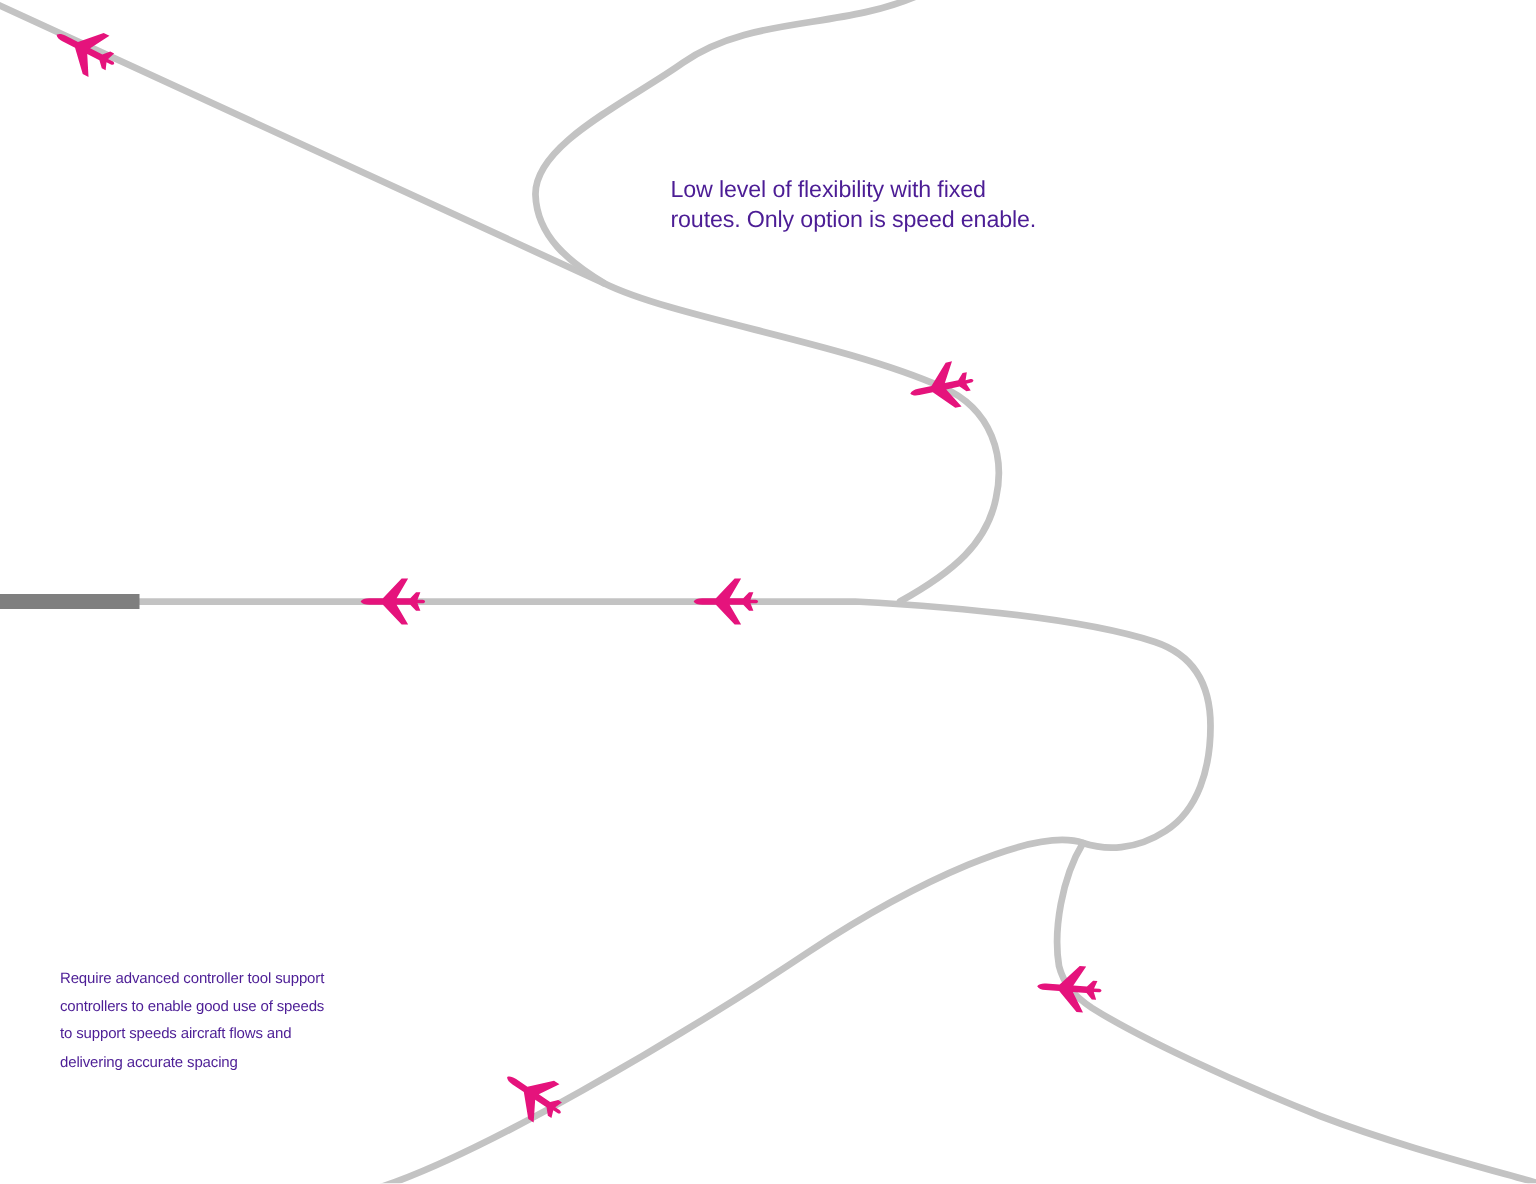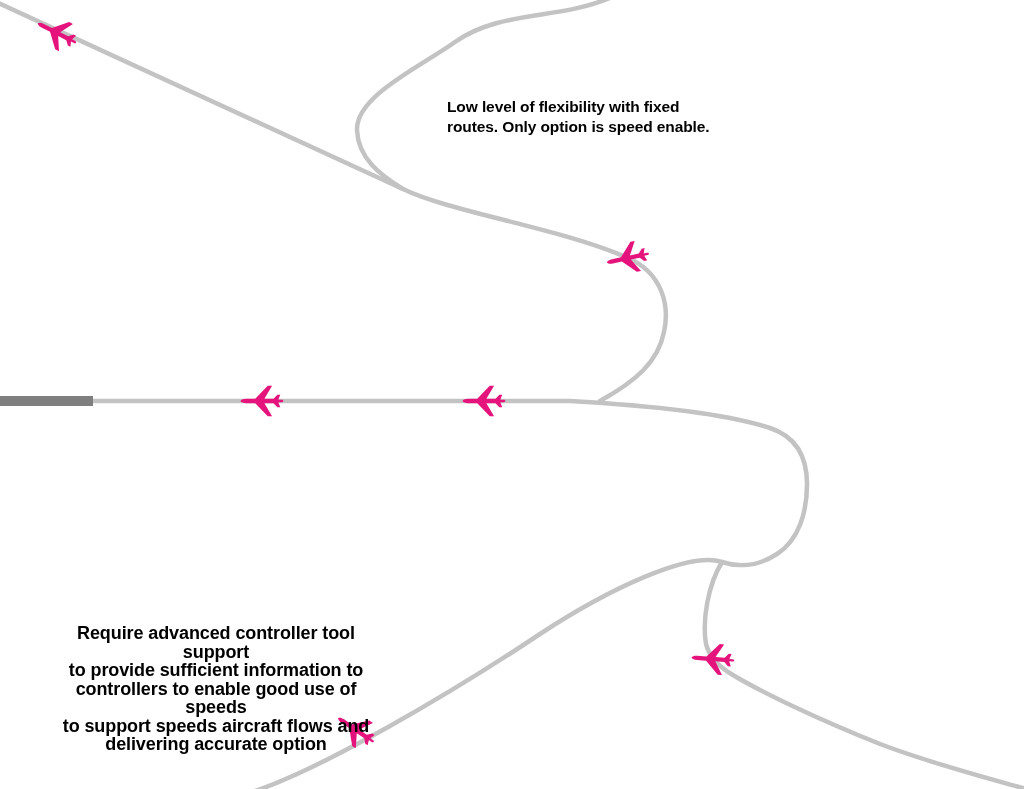--- a/index.html
+++ b/index.html
@@ -6,34 +6,34 @@
   .stage{
     position:relative;
     width:1024px;height:789px;
     background:#ffffff;
     overflow:hidden;
     font-family:"Liberation Sans", sans-serif;
   }
   svg.diagram{position:absolute;left:0;top:0;}
   .annotation{
     position:absolute;
-    font-weight:bold;
-    color:#000000;
+    font-weight:normal;
+    color:#4c1d95;
     letter-spacing:-0.1px;
+    margin-top:20px;
   }
   .annotation-top{
     left:447px;top:97px;
     font-size:15.5px;line-height:20px;
     width:270px;
   }
   .annotation-bottom{
-    left:56px;top:624px;
-    font-size:18px;line-height:18.5px;
+    left:40px;top:624px;
+    font-size:10px;line-height:18.5px;
     width:320px;
-    text-align:center;
   }
 </style>
 </head>
 <body>
 
 <div class="stage">
 
   <svg class="diagram" width="1024" height="789" viewBox="0 0 1024 789">
     <defs>
 
@@ -75,19 +75,18 @@
     </g>
   </svg>
 
   <div class="annotation annotation-top">
     <div>Low level of flexibility with fixed</div>
     <div>routes.  Only option is speed enable.</div>
   </div>
 
   <div class="annotation annotation-bottom">
     <div>Require advanced controller tool support</div>
-    <div>to provide sufficient information to</div>
     <div>controllers to enable good use of speeds</div>
     <div>to support speeds aircraft flows and</div>
-    <div>delivering accurate option</div>
+    <div>delivering accurate spacing</div>
   </div>
 
 </div>
 
 </body></html>

